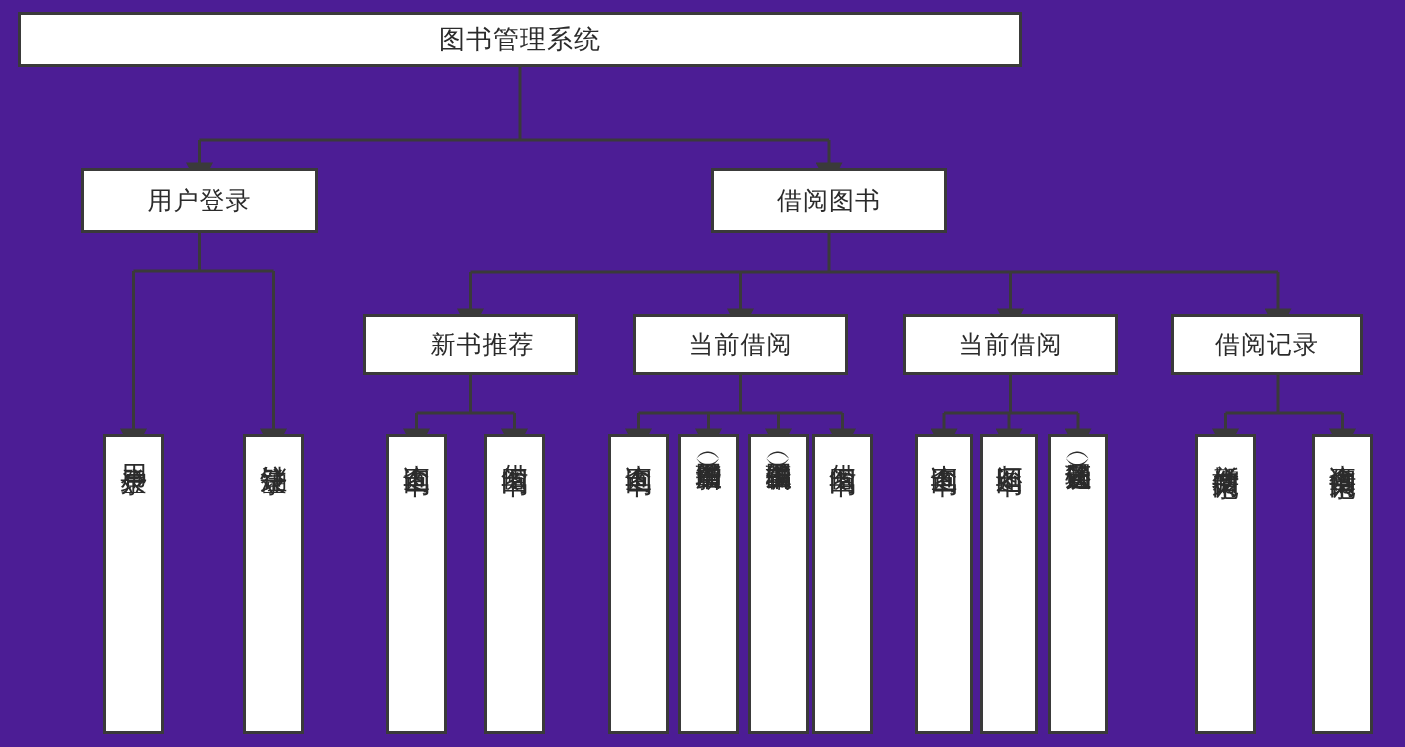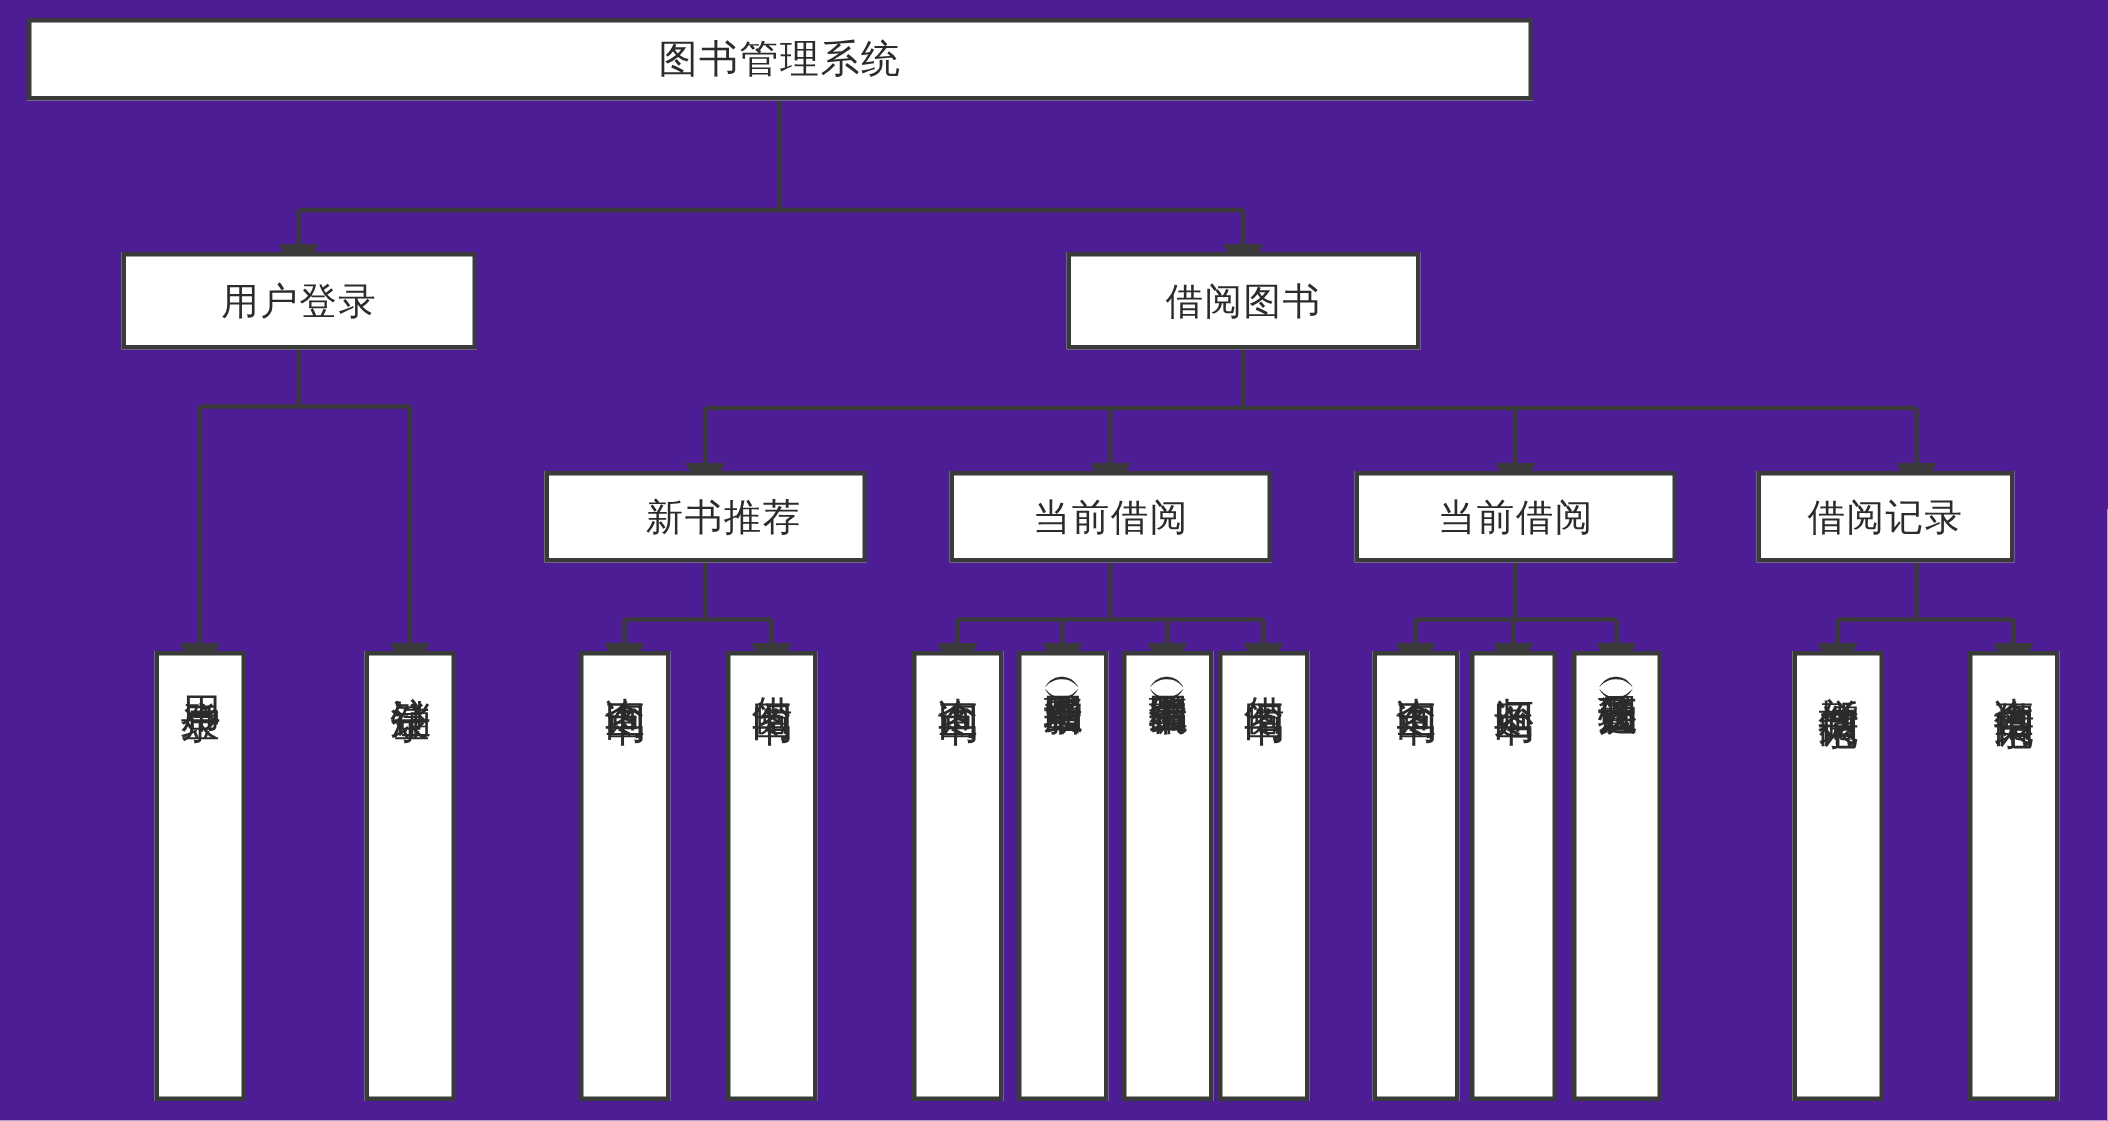--- a/index.html
+++ b/index.html
@@ -131,21 +131,21 @@
       </div>
       <div class="node horiz" style="left: 363px; top: 314px; width: 215px; height: 61px; padding-left: 24px;">
         <span>新书推荐</span>
       </div>
       <div class="node horiz" style="left: 633px; top: 314px; width: 215px; height: 61px;">
         <span>当前借阅</span>
       </div>
       <div class="node horiz" style="left: 903px; top: 314px; width: 215px; height: 61px;">
         <span>当前借阅</span>
       </div>
-      <div class="node horiz" style="left: 1171px; top: 314px; width: 172px; height: 61px; text-align: center;">
+      <div class="node horiz" style="left: 1171px; top: 314px; width: 192px; height: 61px; text-align: center;">
         <span>借阅记录</span>
       </div>
       <div class="node leaf" style="left: 103px; top: 434px; width: 61px; height: 300px;">
         <span class="leaf-label">用户登录</span>
       </div>
       <div class="node leaf" style="left: 243px; top: 434px; width: 61px; height: 300px;">
         <span class="leaf-label">注销登录</span>
       </div>
       <div class="node leaf" style="left: 386px; top: 434px; width: 61px; height: 300px;">
         <span class="leaf-label">查询图书</span>

